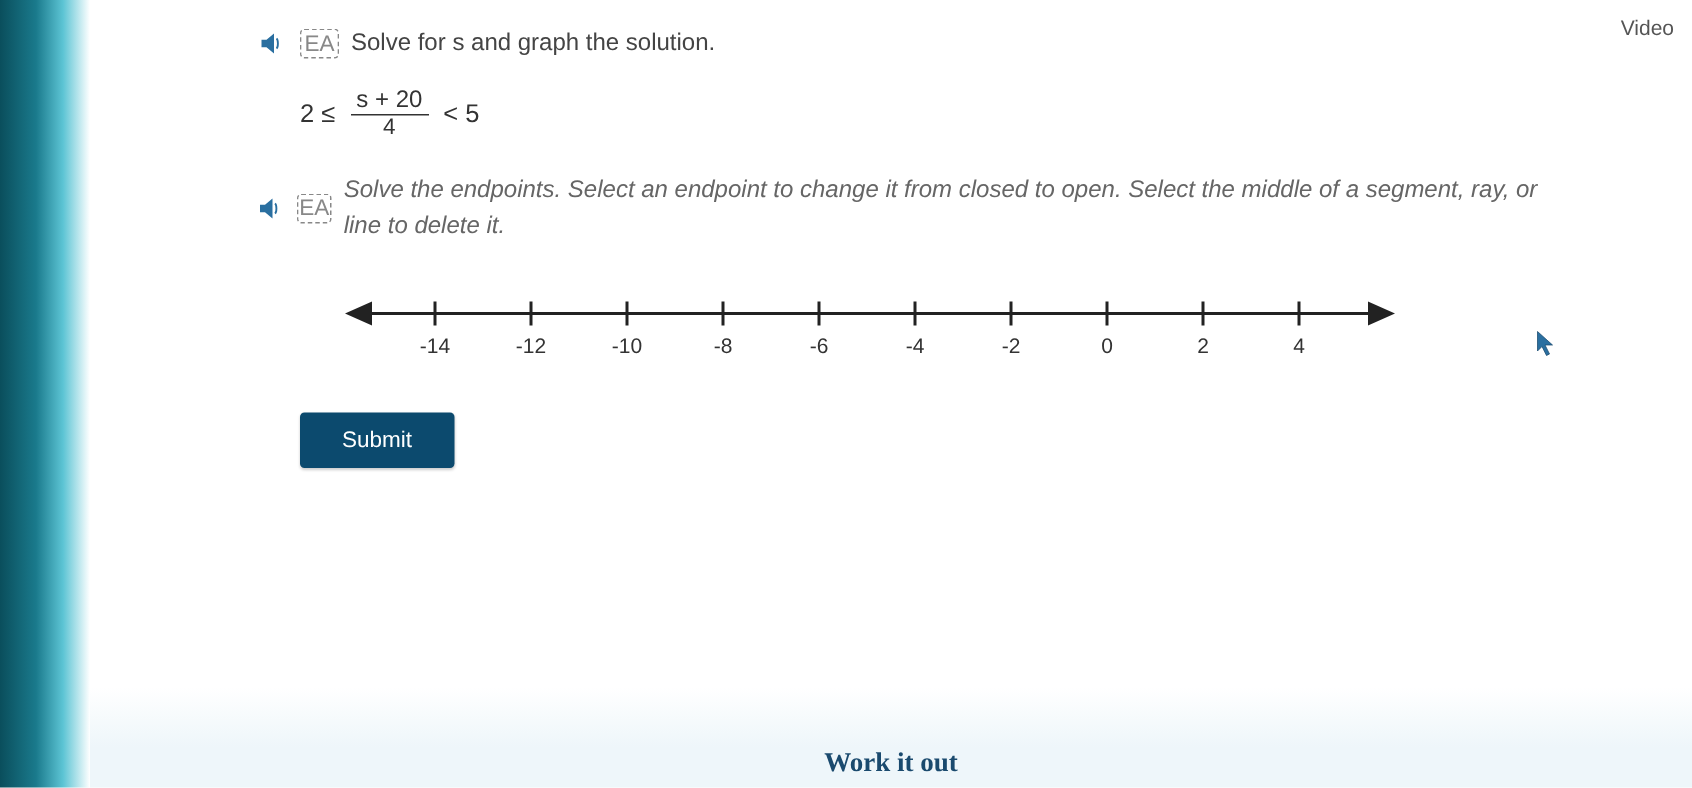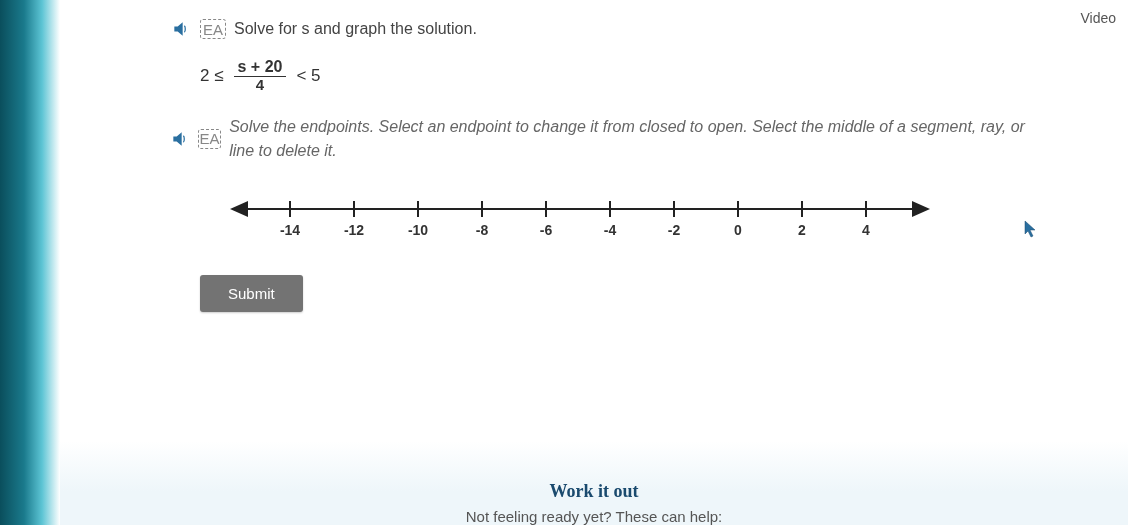--- a/index.html
+++ b/index.html
@@ -77,21 +77,20 @@
     font-size: 17px;
     color: #333;
     gap: 6px;
   }
   .fraction {
     display: inline-flex;
     flex-direction: column;
     align-items: center;
     line-height: 1.1;
     margin: 0 4px;
-    font-weight: bold;
   }
   .fraction .num { border-bottom: 1.5px solid #333; padding: 0 4px; font-size:16px;}
   .fraction .den { padding: 0 4px; font-size:15px;}
   .plot-instruction {
     margin-left: 100px;
     margin-right: 80px;
     font-size: 16px;
     font-style: italic;
     color: #666;
     line-height: 1.5;
@@ -102,31 +101,30 @@
     gap: 8px;
     font-style: normal;
   }
   .plot-instruction .row1 .txt { font-style: italic;}
   .number-line-wrap {
     margin-left: 150px;
     margin-top: 28px;
     width: 720px;
     height: 60px;
     position: relative;
-    font-weight: bold;
   }
   .nl-svg { width: 100%; height: 60px; }
   .nl-line { stroke: #222; stroke-width: 2; }
   .nl-tick { stroke: #222; stroke-width: 2; }
   .nl-label { font-size: 14px; fill: #333; text-anchor: middle; font-family: Verdana, sans-serif;}
   .nl-arrow { fill: #222; }
   .submit-btn {
     margin-left: 130px;
     margin-top: 24px;
-    background: #737373;
+    background: #0c4a6e;
     color: #fff;
     border: none;
     border-radius: 3px;
     padding: 10px 28px;
     font-size: 15px;
     cursor: pointer;
     box-shadow: 0 1px 2px rgba(0,0,0,0.2);
   }
   .bottom-help {
     position: absolute;
@@ -232,17 +230,16 @@
     <button class="submit-btn">Submit</button>
 
     <div class="cursor-icon">
       <svg viewBox="0 0 14 18" width="14" height="18">
         <path d="M1 1 L1 14 L4 11 L7 17 L9 16 L6 10 L11 10 Z" fill="#2a6fa0" stroke="#1a4a6e" stroke-width="0.5"></path>
       </svg>
     </div>
 
     <div class="bottom-help">
       <div class="work-it-out">Work it out</div>
-      <div class="not-ready">Not feeling ready yet? These can help:</div>
     </div>
 
   </div>
 </div>
 
 </body></html>

